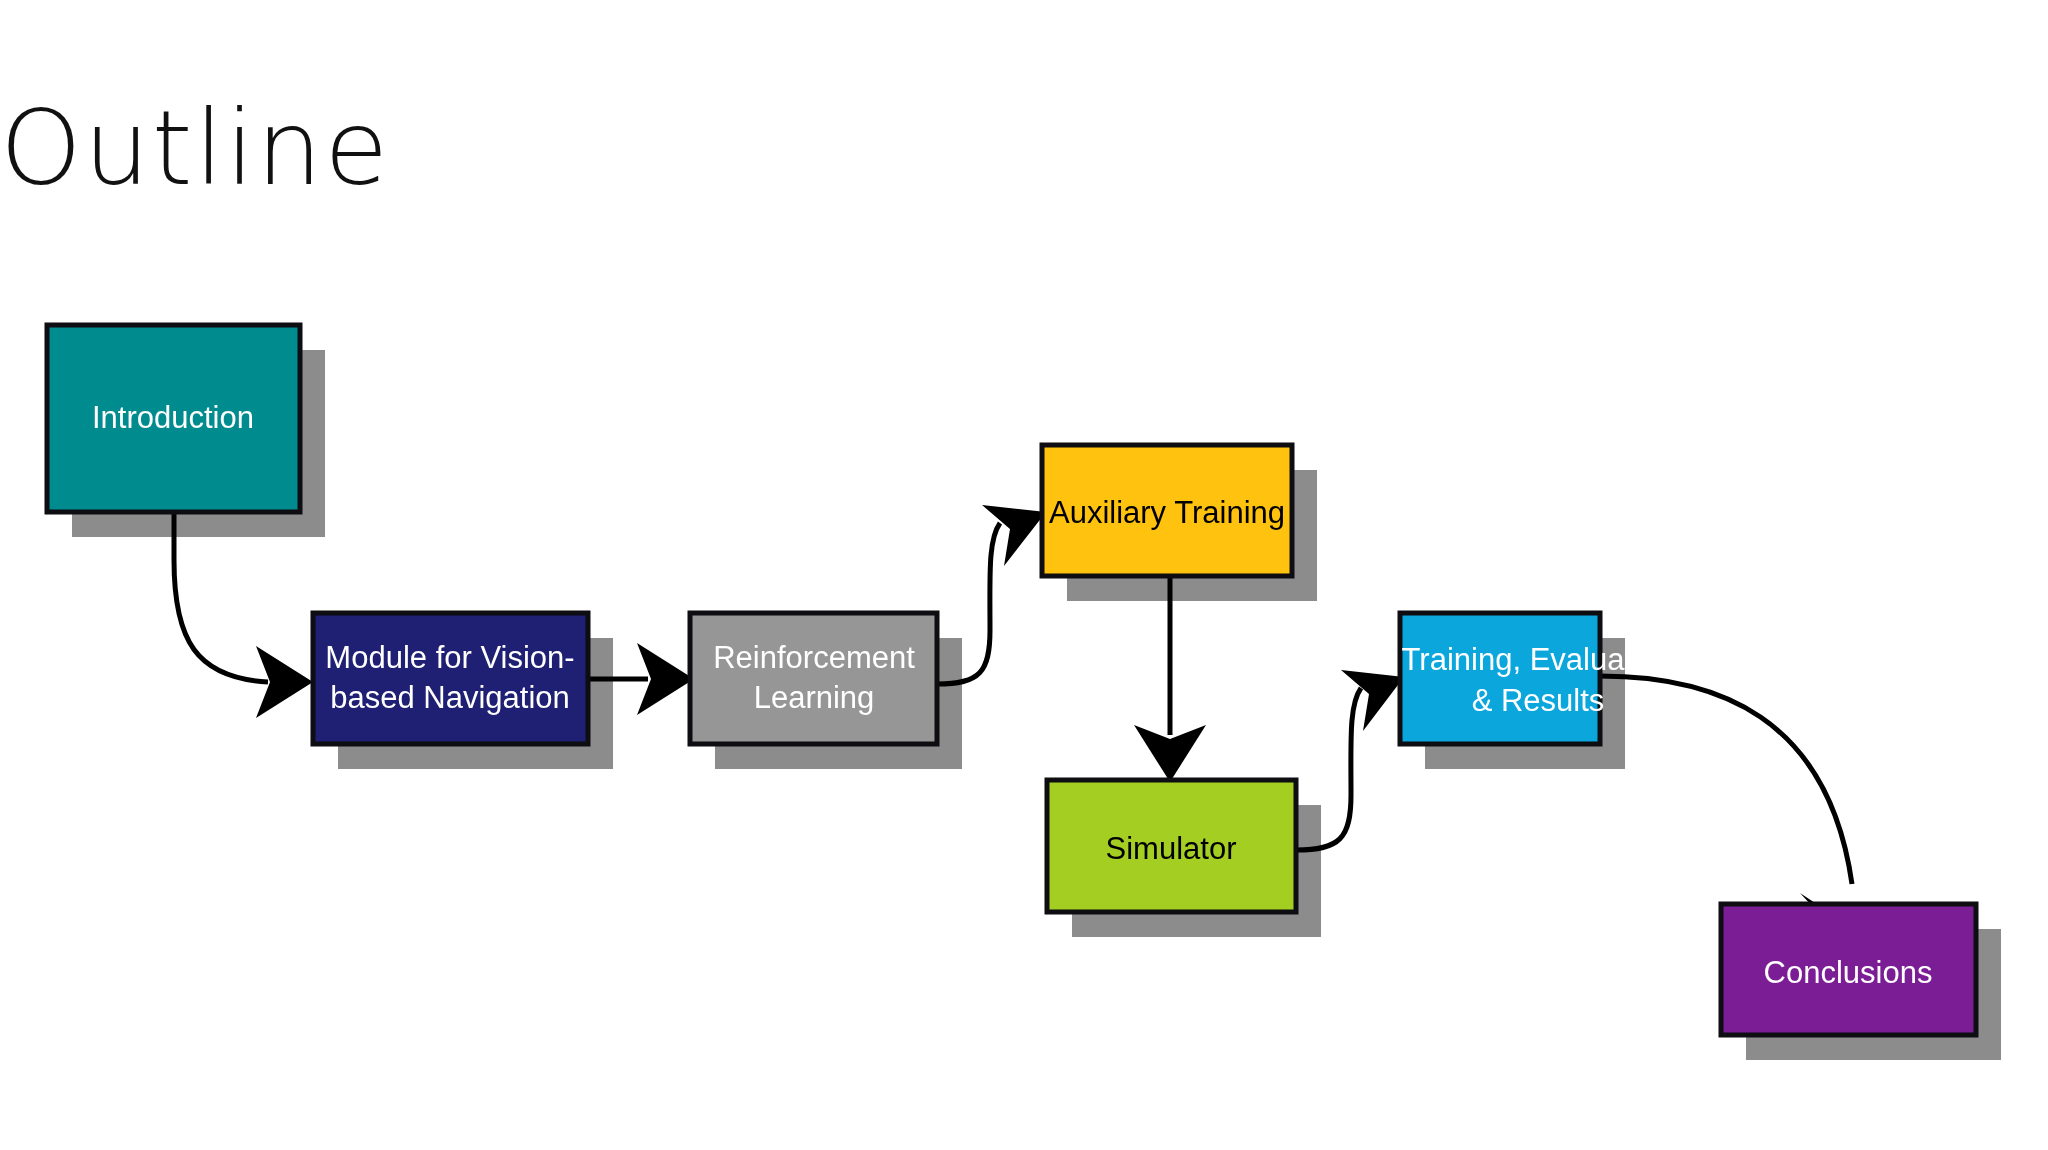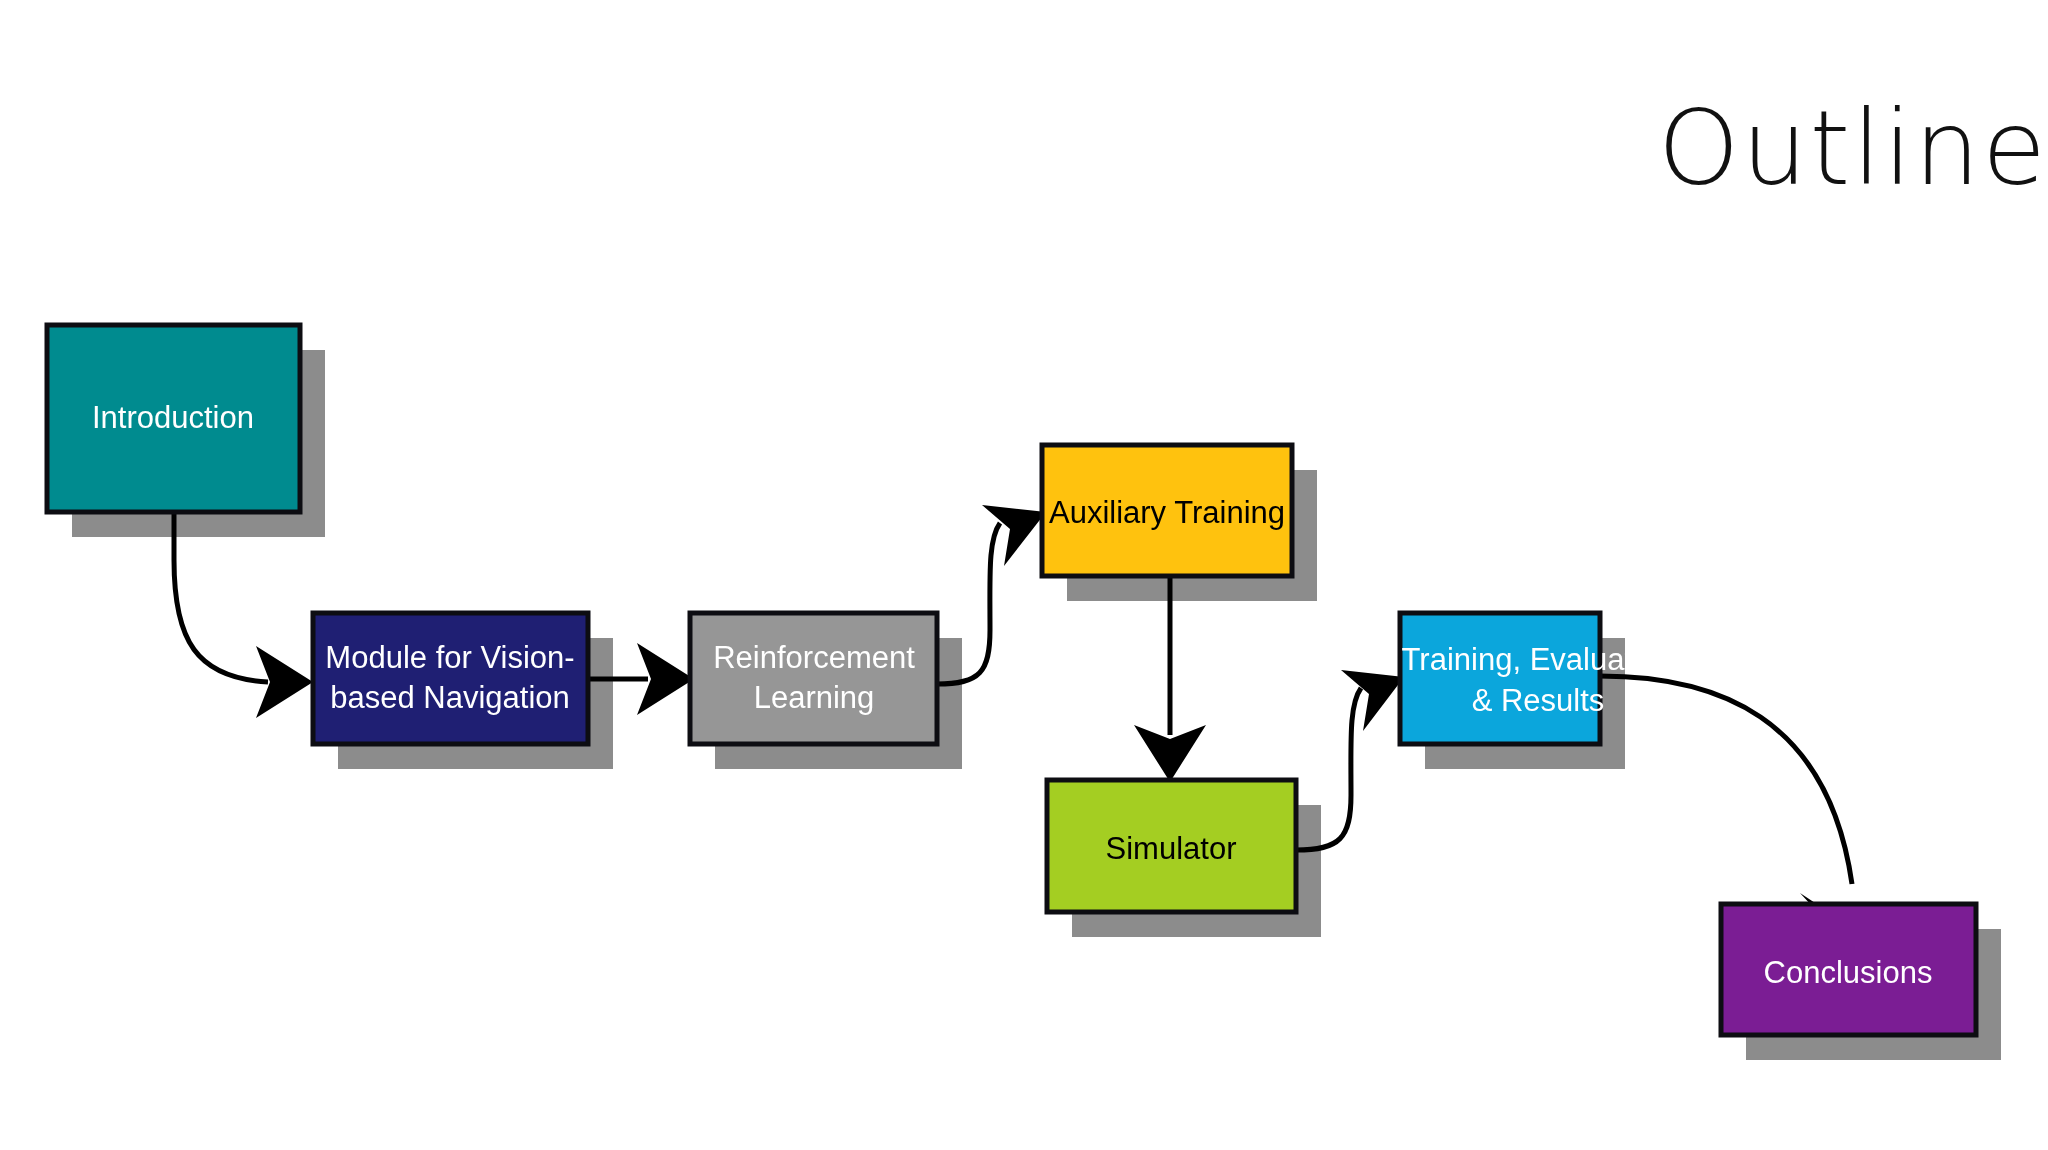--- a/index.html
+++ b/index.html
@@ -18,21 +18,21 @@
     position: relative;
     width: 2048px;
     height: 1150px;
     background: #ffffff;
   }
   #slide-title {
     position: absolute;
     left: 0;
     top: 96px;
     width: 2048px;
-    text-align: right;
+    text-align: left;
     font-family: "DejaVu Sans", sans-serif;
     font-weight: 100;
     font-size: 104px;
     line-height: 1.0;
     letter-spacing: 2px;
     color: #111111;
     white-space: nowrap;
   }
   #flow {
     position: absolute;

